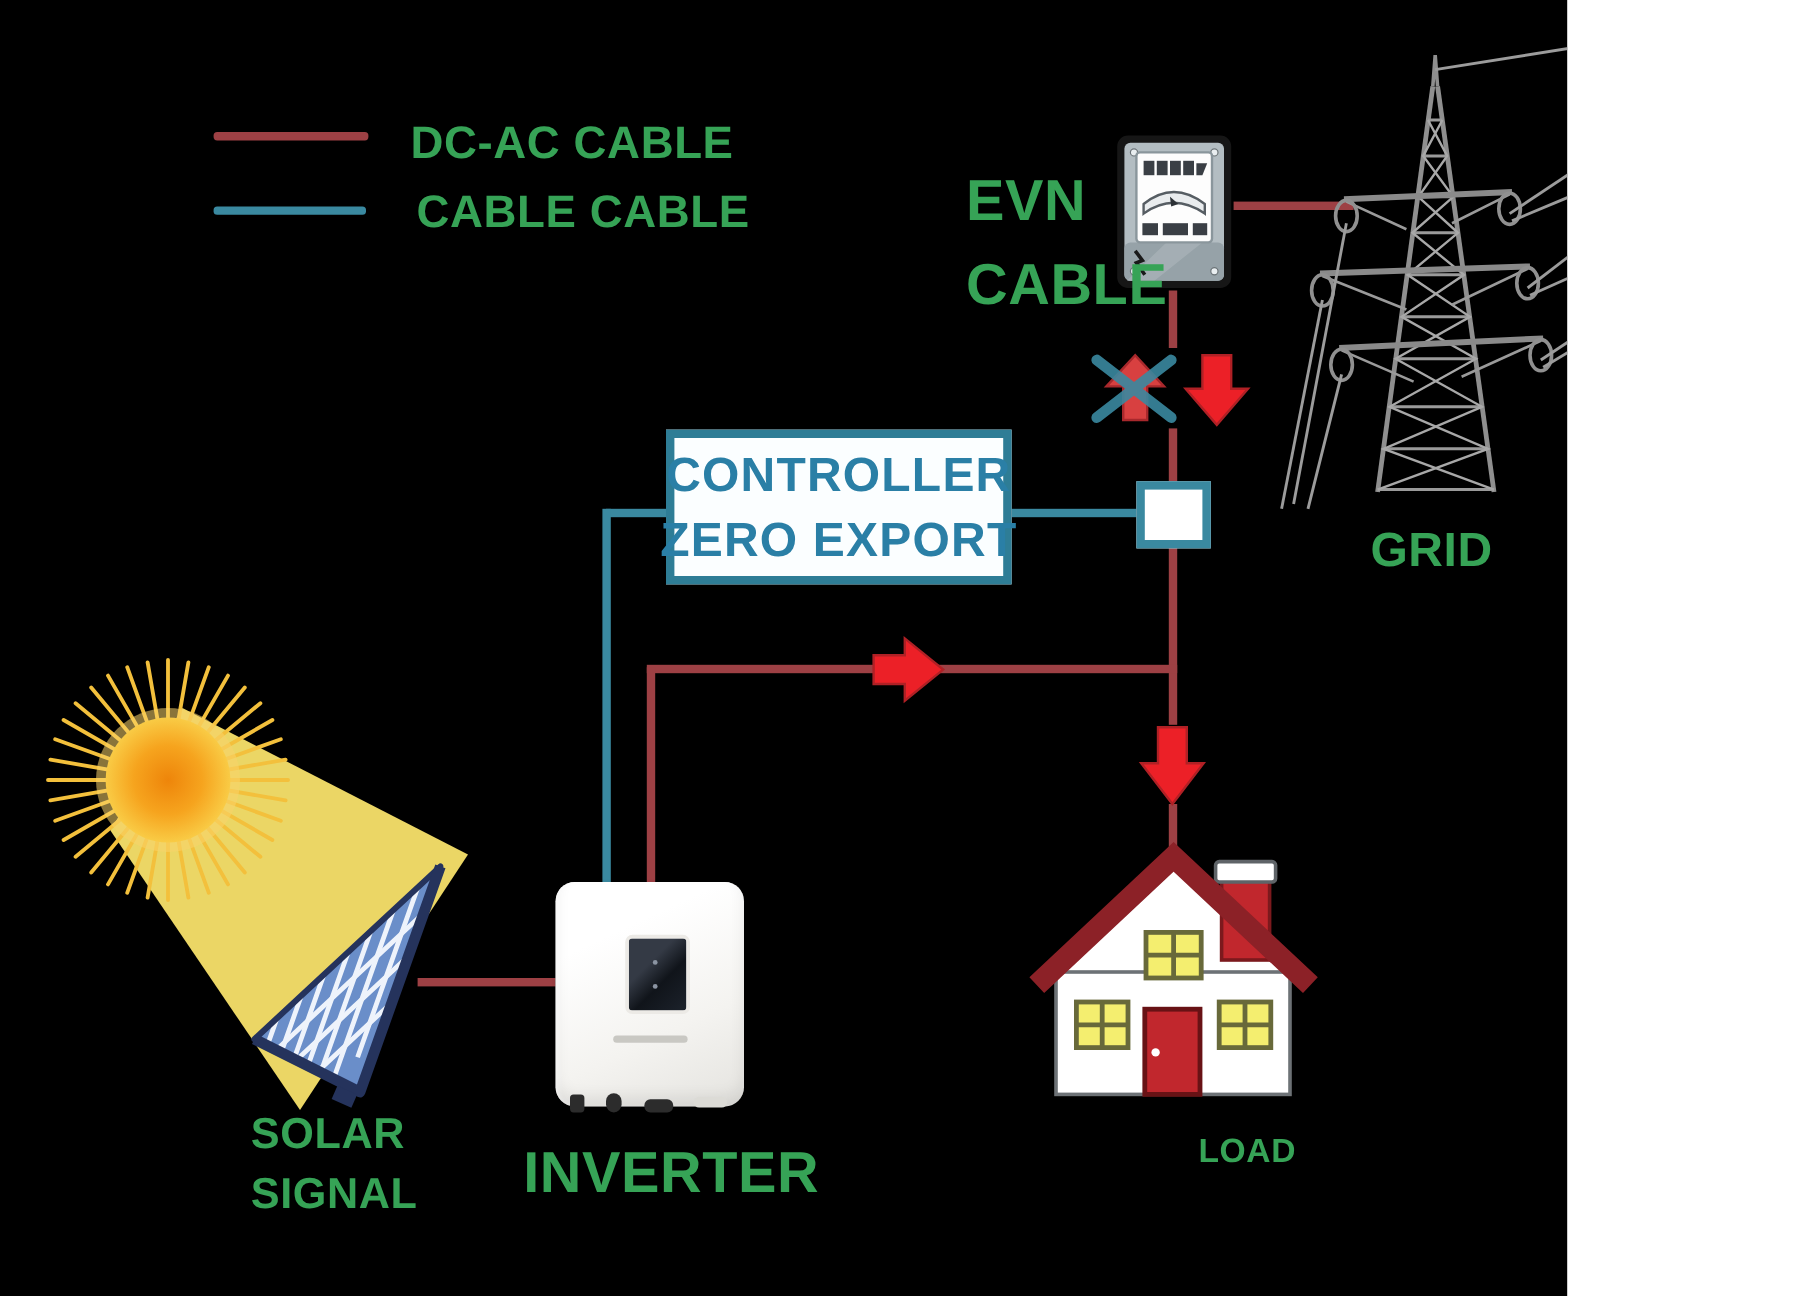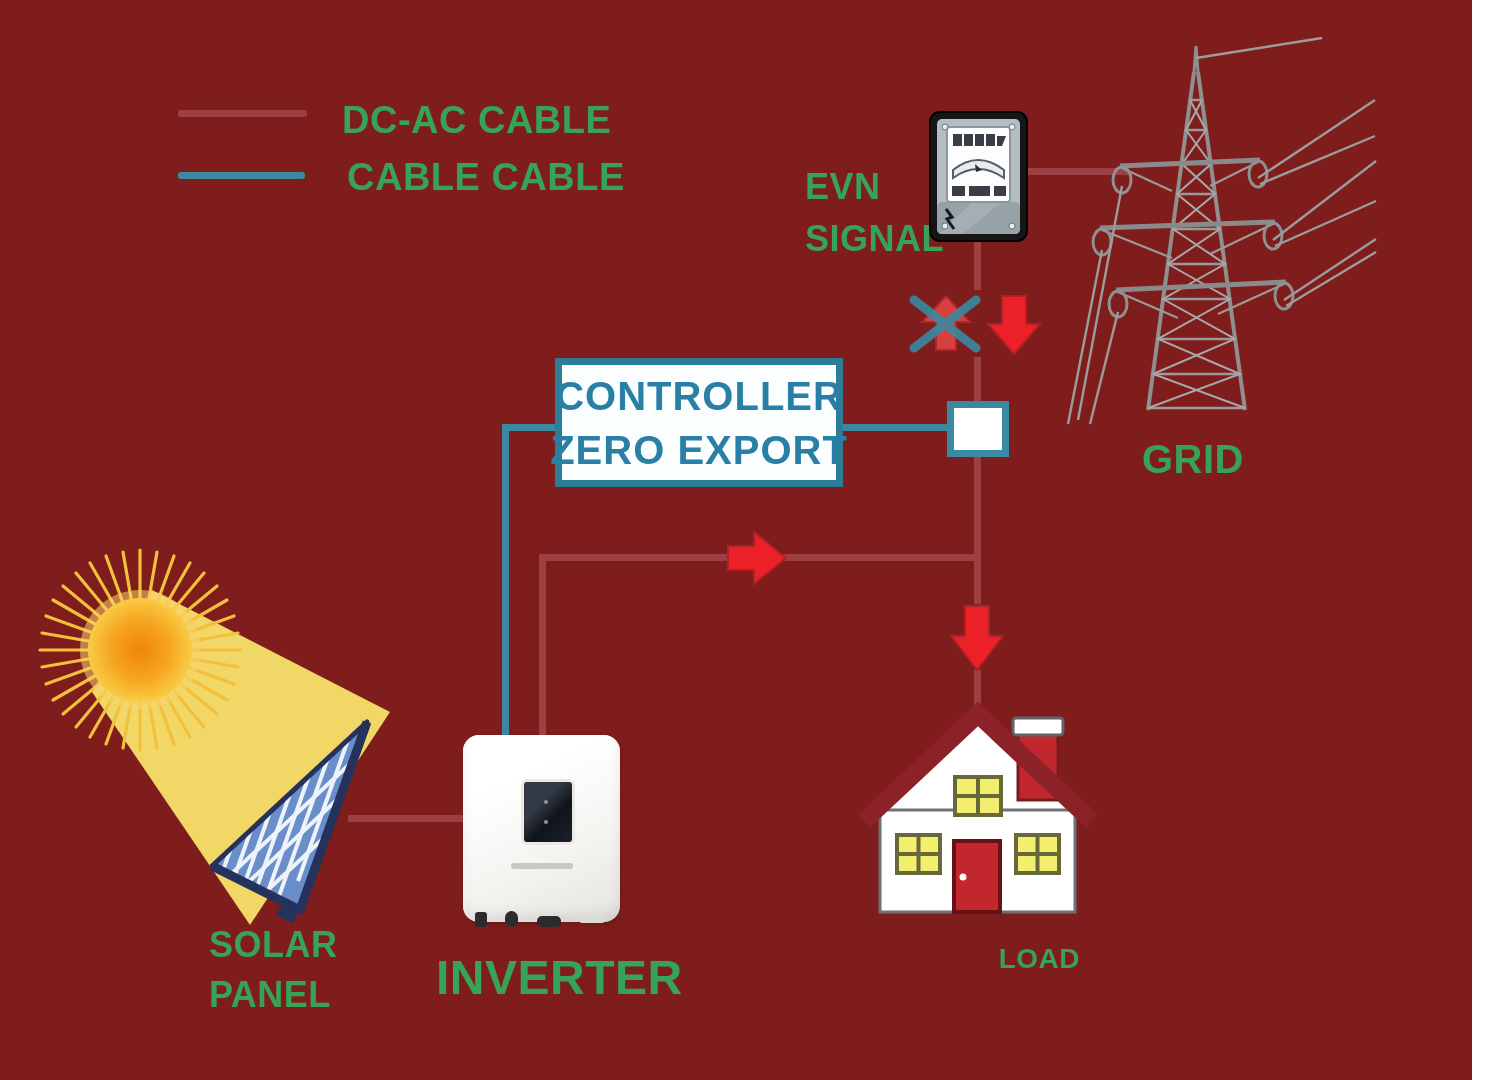--- a/index.html
+++ b/index.html
@@ -5,22 +5,22 @@
   :root{
     --cable-red:#9d4044;
     --cable-teal:#3a89a0;
     --label-green:#36a356;
     --controller-teal:#2a7fa6;
     --arrow-red:#ec2027;
     --blocked-red:#d84040;
   }
   html,body{margin:0;padding:0;background:#ffffff;}
   #canvas{
-    position:relative;width:1472px;height:1080px;overflow:hidden;
-    background:#7f1d1d;
+    position:relative;width:1306px;height:1080px;overflow:hidden;
+    background:#000000;
     font-family:"Liberation Sans", sans-serif;
   }
   .lbl{
     position:absolute;font-weight:700;color:var(--label-green);
     letter-spacing:.5px;white-space:nowrap;line-height:1.35;
   }
   .cable{position:absolute;}
   .cable.red{background:var(--cable-red);}
   .cable.teal{background:var(--cable-teal);}
   .ctrl-box{
@@ -128,23 +128,23 @@
     </g>
     <path d="M31,64 Q56,44 82,64 L82,72 Q56,54 31,72 Z" fill="#e9ecee" stroke="#565d63" stroke-width="2"></path>
     <path d="M53,58 L60,64 L54,66 Z" fill="#2c3136"></path>
     <g fill="#3a3f45">
       <rect x="30" y="80" width="13" height="10"></rect>
       <rect x="47" y="80" width="21" height="10"></rect>
       <rect x="72" y="80" width="12" height="10"></rect>
     </g>
     <path d="M24,103 l6,8 l-5,2 l7,10" stroke="#1a1a1a" stroke-width="3" fill="none"></path>
   </svg>
-  <div class="lbl" style="left:805px;top:133px;font-size:36px;line-height:1.45;margin-top:28px;">
+  <div class="lbl" style="left:805px;top:133px;font-size:48px;line-height:1.45;">
     <div>EVN</div>
-    <div>SIGNAL</div>
+    <div>CABLE</div>
   </div>
 
   <svg style="left:1060px;top:28px;" width="434" height="420" viewBox="0 0 434 420">
     <g fill="none" stroke="#8f8f8f">
       <path d="M134,44 L88,382" stroke-width="4"></path>
       <path d="M138,44 L185,382" stroke-width="4"></path>
       <path d="M134,44 L136,18 L138,44" stroke-width="3"></path>
       <path d="M130,72 H142 M126,102 H146 M122,136 H151 M117,166 H155 M113,201 H160 M108,236 H165 M103,271 H170 M98,311 H175 M93,346 H180 M88,380 H185" stroke-width="2.5" stroke="#9a9a9a"></path>
       <path d="M130,72 L146,102 L122,136 L155,166 L113,201 L165,236 L103,271 L175,311 L93,346 L185,380" stroke-width="2" stroke="#a8a8a8"></path>
       <path d="M142,72 L126,102 L151,136 L117,166 L160,201 L108,236 L170,271 L98,311 L180,346 L88,380" stroke-width="2" stroke="#a8a8a8"></path>
@@ -221,21 +221,21 @@
         <path d="M201,308 L151,449 M221,290 L171,431 M240,272 L190,413 M260,254 L210,395 M279,236 L229,377 M298,218 L248,359 M318,200 L268,341"></path>
         <path d="M324,220 L169,364 M310,257 L155,401 M297,295 L142,439"></path>
       </g>
       <polygon points="182,326 337,182 270,370" fill="none" stroke="#25335c" stroke-width="5" stroke-linejoin="round"></polygon>
       <path d="M337,182 L270,370 L182,326" fill="none" stroke="#25335c" stroke-width="9" stroke-linejoin="round"></path>
       <rect x="248" y="368" width="18" height="12" fill="#25335c" transform="rotate(24 257 374)"></rect>
     </g>
   </svg>
   <div class="lbl" style="left:209px;top:920px;width:175px;font-size:36px;text-align:left;line-height:1.4;">
     <div>SOLAR</div>
-    <div>PANEL</div>
+    <div>SIGNAL</div>
   </div>
 
   <div class="inverter">
     <div class="screen">
       <i style="left:20px;top:18px;"></i>
         <i style="left:20px;top:38px;"></i>
     </div>
     <div class="brand"></div>
     <div class="nub" style="left:12px;width:12px;height:15px;"></div>
     <div class="nub" style="left:42px;width:13px;height:16px;border-radius:7px;"></div>

